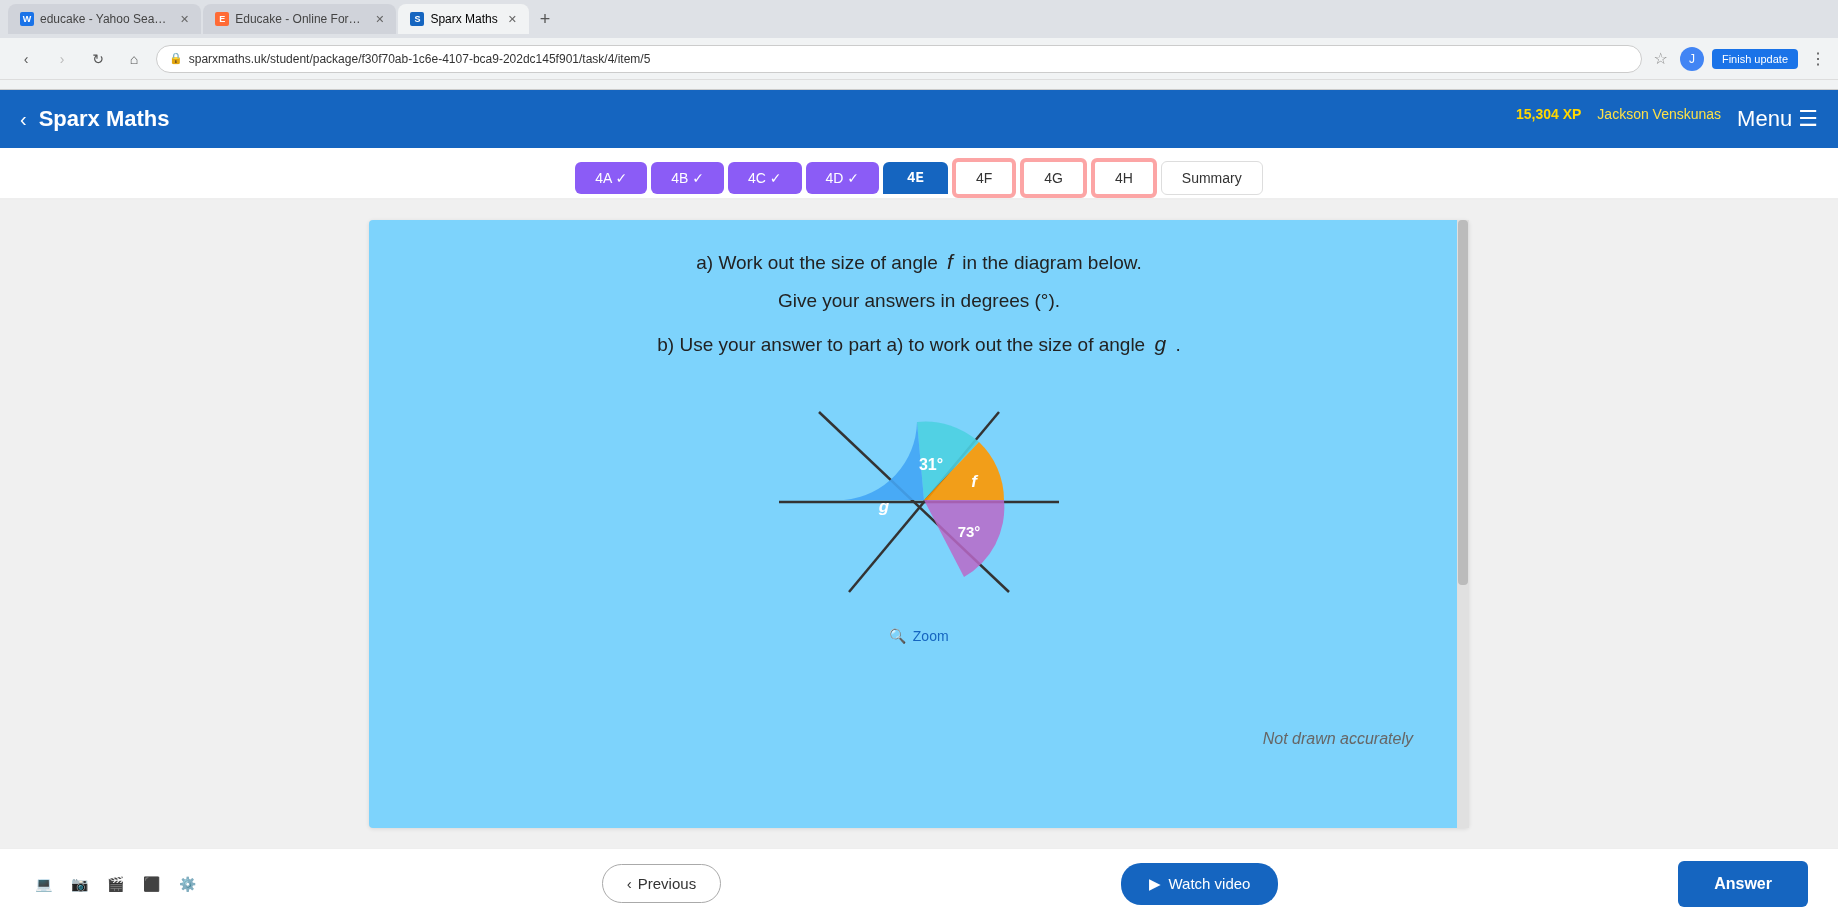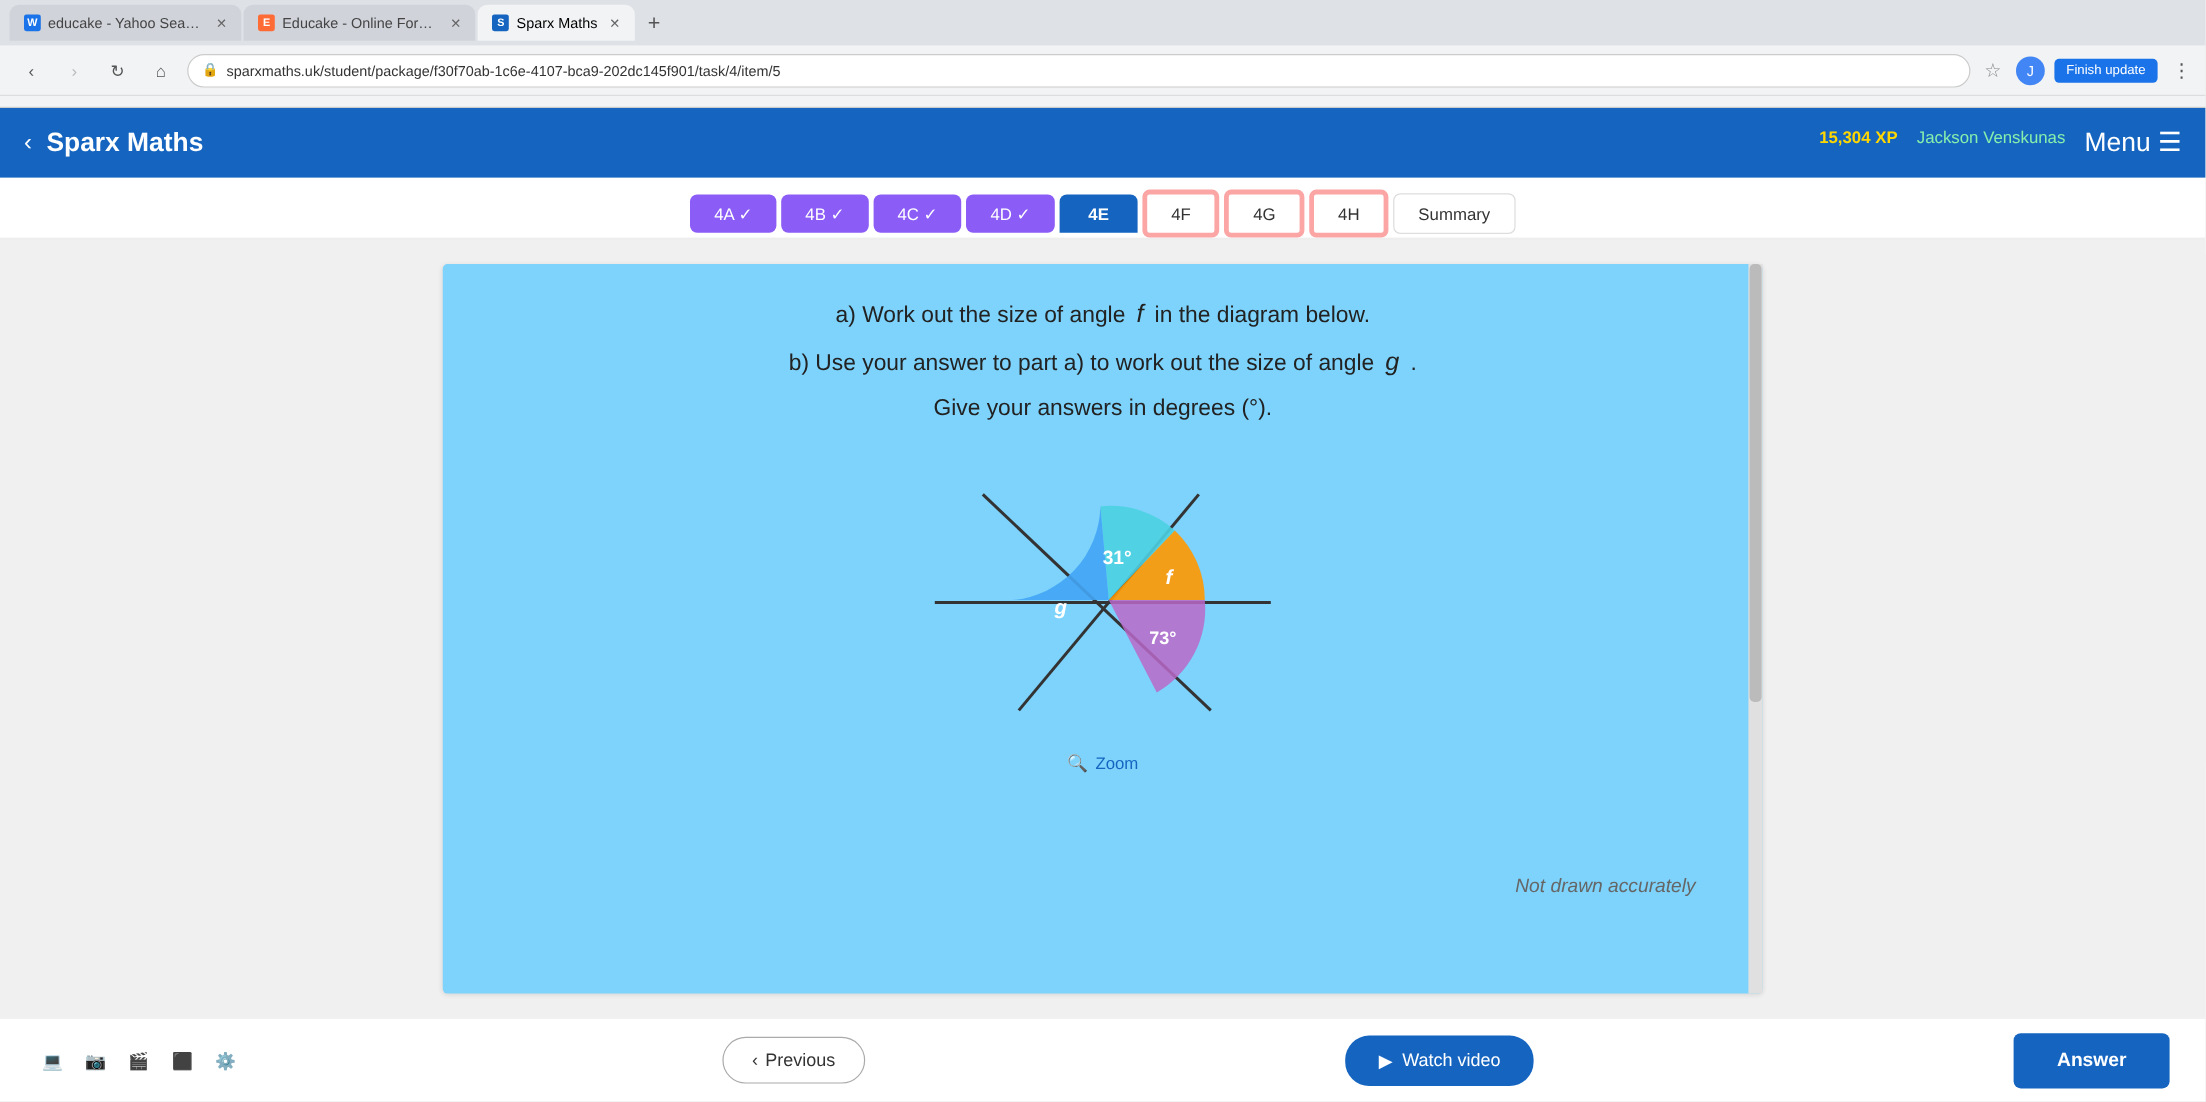--- a/index.html
+++ b/index.html
@@ -20,25 +20,25 @@
     .finish-btn { background: #1a73e8; color: white; border: none; border-radius: 4px; padding: 4px 10px; font-size: 11px; cursor: pointer; }
     .star-btn { font-size: 16px; color: #888; cursor: pointer; margin: 0 4px; }
     .profile-btn { width: 24px; height: 24px; border-radius: 50%; background: #4285f4; color: white; font-size: 11px; display: flex; align-items: center; justify-content: center; cursor: pointer; }
 
     
     .app-header { background: #1565c0; height: 58px; display: flex; align-items: center; padding: 0 20px; color: white; position: relative; }
     .back-btn { font-size: 20px; cursor: pointer; margin-right: 12px; color: white; }
     .app-title { font-size: 22px; font-weight: 600; color: white; flex: 1; }
     .header-right { display: flex; align-items: flex-start; gap: 16px; font-size: 14px; }
     .xp-badge { color: #ffd700; font-weight: 600; }
-    .username { color: #86efac; }
+    .username { color: #fde047; }
     .menu-btn { color: white; font-size: 22px; cursor: pointer; }
     .nav-tab { padding: 8px 20px; border-radius: 6px; font-size: 14px; font-weight: 500; cursor: pointer; border: none; }
     .nav-tab.completed { background: #8b5cf6; color: white; }
-    .nav-tab.active { background: #1565c0; color: white; border-bottom: 3px solid #ffd700; border-radius: 6px 6px 0 0; }
+    .nav-tab.active { background: #1565c0; color: white; border-bottom: 3px solid #ffd700; border-radius: 6px 6px 0 0; font-family: Liberation Mono, monospace; }
     .nav-tab.inactive { background: white; color: #333; border: 4px solid #fca5a5; }
     .nav-tab.summary { background: white; color: #333; border: 1px solid #ddd; font-weight: 500; }
 
     
     .bottom-bar { background: white; height: 70px; display: flex; align-items: center; justify-content: space-between; padding: 0 30px; border-top: 1px solid #eee; }
     .taskbar-icons { display: flex; gap: 8px; align-items: center; }
     .taskbar-icon { width: 28px; height: 28px; border-radius: 4px; display: flex; align-items: center; justify-content: center; font-size: 14px; cursor: pointer; }
     .prev-btn { border: 1.5px solid #aaa; border-radius: 20px; padding: 10px 24px; font-size: 15px; background: white; cursor: pointer; color: #333; display: flex; align-items: center; gap: 6px; }
     .watch-btn { background: #1565c0; color: white; border: none; border-radius: 20px; padding: 12px 28px; font-size: 15px; cursor: pointer; display: flex; align-items: center; gap: 8px; }
     .answer-btn { background: #1565c0; color: white; border: none; border-radius: 6px; padding: 14px 36px; font-size: 16px; font-weight: 600; cursor: pointer; }
@@ -122,27 +122,27 @@
     </div>
 
     <div class="content-scroll">
       <div style="background:#7dd3fc;width:1100px;border-radius:4px;padding:30px 60px 116px;box-shadow:0 1px 4px rgba(0,0,0,0.1);position:relative;min-height:440px;">
 
         <p style="text-align:center;font-size:19px;color:#222;margin-bottom:16px;">
           <span>a) Work out the size of angle</span>
           <em style="font-style:italic;font-size:21px;margin:0 4px;">f</em>
           <span>in the diagram below.</span>
         </p>
+        <p style="text-align:center;font-size:19px;color:#222;margin-bottom:20px;">
+          <span>Give your answers in degrees (°).</span>
+        </p>
         <p style="text-align:center;font-size:19px;color:#222;margin-bottom:16px;">
           <span>b) Use your answer to part a) to work out the size of angle</span>
           <em style="font-style:italic;font-size:21px;margin:0 4px;">g</em>
           <span>.</span>
-        </p>
-        <p style="text-align:center;font-size:19px;color:#222;margin-bottom:20px;">
-          <span>Give your answers in degrees (°).</span>
         </p>
 
         <div style="display:flex;justify-content:center;margin:0 0 16px;">
           <svg width="320" height="240" viewBox="-10 -10 320 240">
 
             <line x1="10" y1="120" x2="290" y2="120" stroke="#333" stroke-width="2.5"></line>
 
             <line x1="50" y1="30" x2="240" y2="210" stroke="#333" stroke-width="2.5"></line>
 
             <line x1="230" y1="30" x2="80" y2="210" stroke="#333" stroke-width="2.5"></line>

